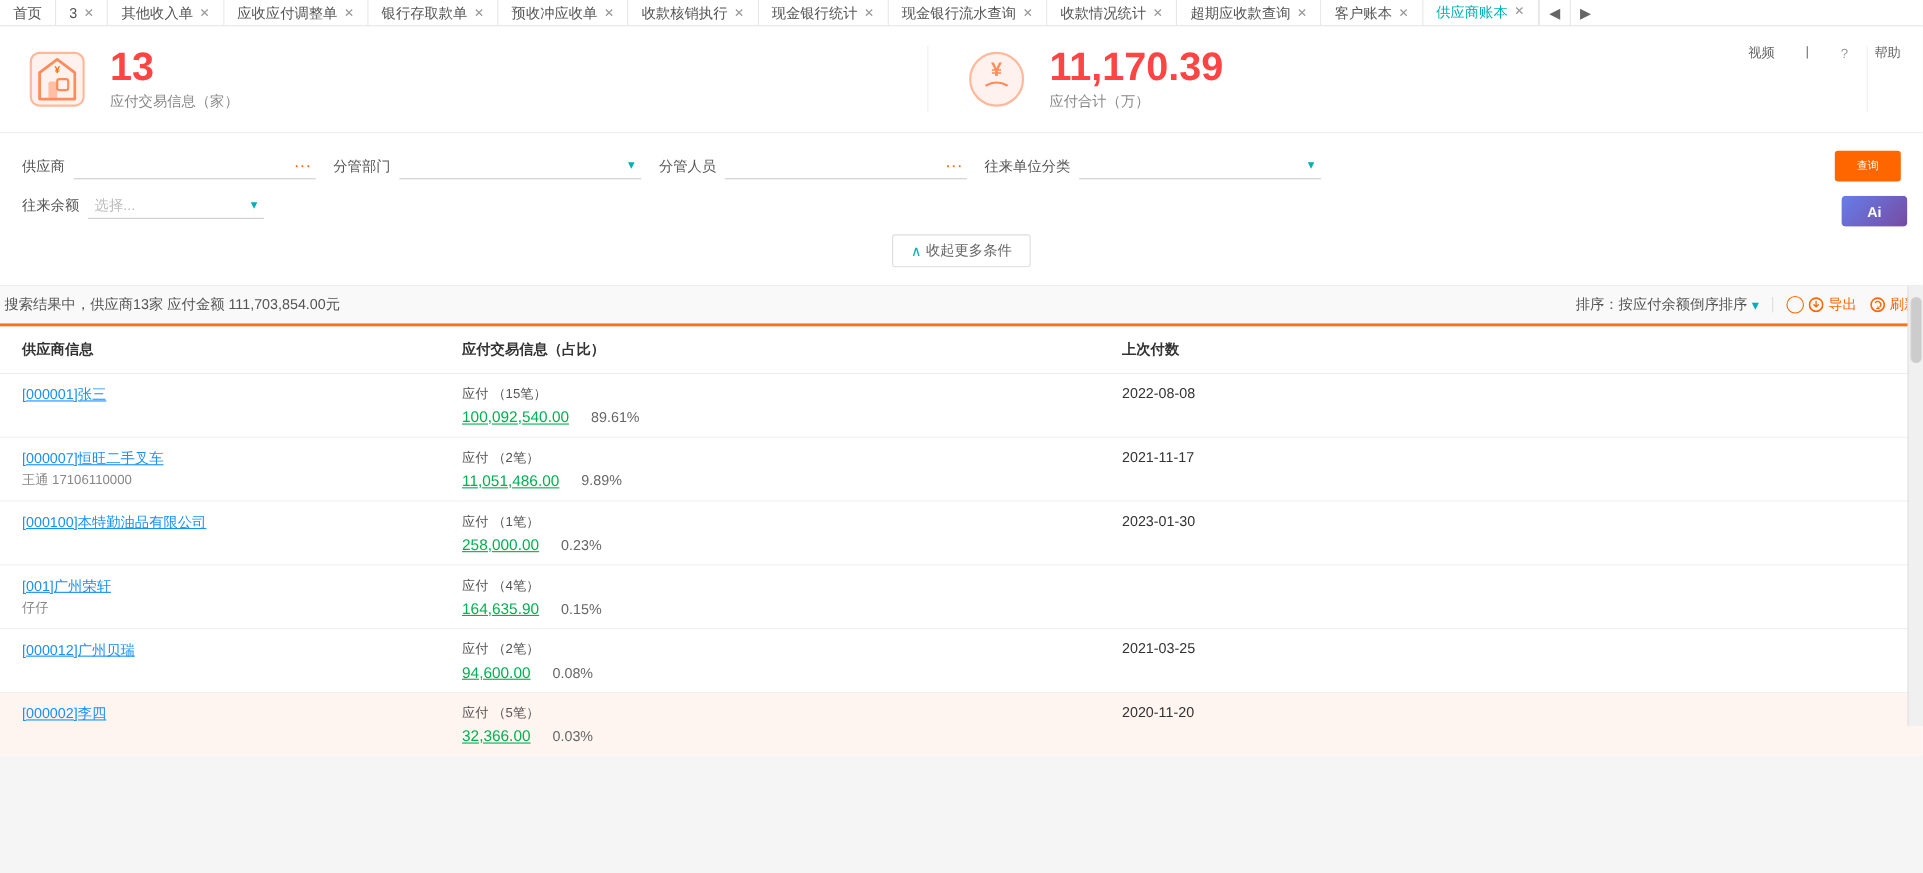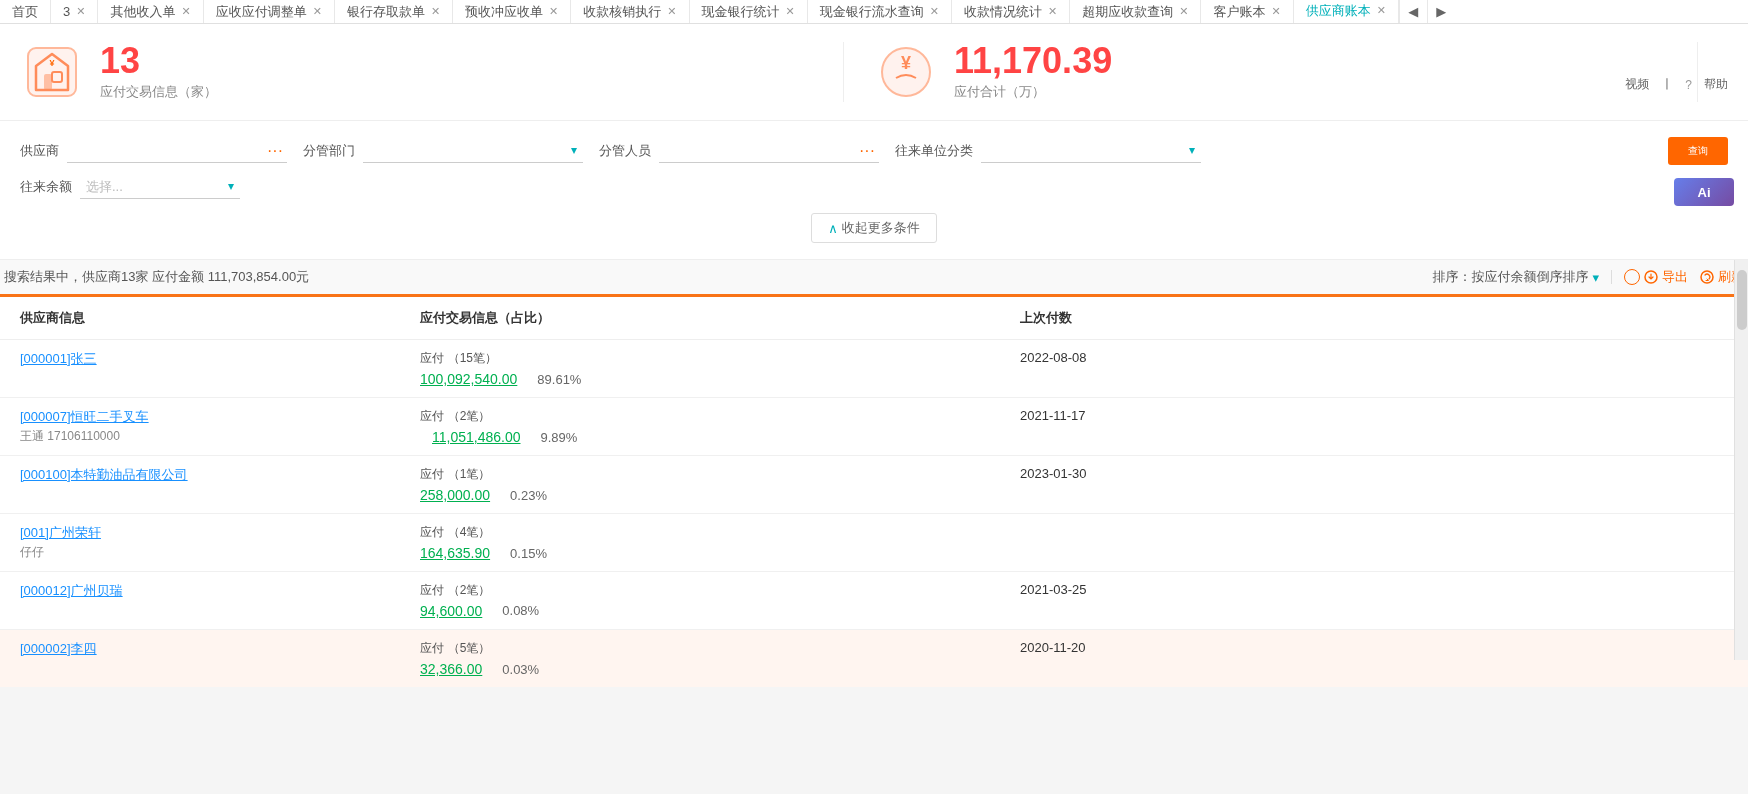--- a/index.html
+++ b/index.html
@@ -23,21 +23,21 @@
     .stats-bar {
       display: flex; align-items: center; background: #fff; padding: 16px 20px;
       border-bottom: 1px solid #eee; position: relative;
     }
     .stat-item { display: flex; align-items: center; flex: 1; }
     .stat-icon { width: 64px; height: 64px; display: flex; align-items: center; justify-content: center; margin-right: 16px; }
     .stat-icon svg { width: 56px; height: 56px; }
     .stat-info .big-number { font-size: 36px; font-weight: bold; color: #ff4444; line-height: 1; }
     .stat-info .label { font-size: 13px; color: #888; margin-top: 4px; }
     .stat-divider { width: 1px; background: #eee; height: 60px; margin: 0 30px; }
-    .top-right-links { position: absolute; right: 20px; top: 16px; font-size: 12px; color: #666; display: flex; align-items: center; gap: 12px; margin-top: 36px; }
+    .top-right-links { position: absolute; right: 20px; top: 16px; font-size: 12px; color: #666; display: flex; align-items: center; gap: 24px; }
     .top-right-links span { color: #666; cursor: pointer; }
 
     
     .filter-area {
       background: #fff; padding: 16px 20px 8px; border-bottom: 1px solid #eee;
     }
     .filter-row { display: flex; align-items: center; margin-bottom: 10px; gap: 16px; }
     .filter-item { display: flex; align-items: center; gap: 8px; }
     .filter-label { font-size: 13px; color: #555; white-space: nowrap; }
     .filter-input {
@@ -314,21 +314,21 @@
             <span class="percent">89.61%</span>
           </div>
         </td>
         <td class="col-lastpay">2022-08-08</td>
         <td></td>
       </tr>
       <tr>
         <td class="col-supplier"><a class="supplier-link">[000007]恒旺二手叉车</a><div class="supplier-sub">王通  17106110000</div></td>
         <td class="col-transaction">
           <div><span class="amount-label">应付</span> <span class="amount-label">（2笔）</span></div>
-          <div style="display: flex; align-items: center; margin-top: 4px; margin-left: 12px;">
+          <div style="display: flex; margin-top: 4px;">
             <span class="amount-green">11,051,486.00</span>
             <span class="percent">9.89%</span>
           </div>
         </td>
         <td class="col-lastpay">2021-11-17</td>
         <td></td>
       </tr>
       <tr>
         <td class="col-supplier"><a class="supplier-link">[000100]本特勤油品有限公司</a></td>
         <td class="col-transaction">
@@ -350,21 +350,21 @@
             <span class="percent">0.15%</span>
           </div>
         </td>
         <td class="col-lastpay"></td>
         <td></td>
       </tr>
       <tr>
         <td class="col-supplier"><a class="supplier-link">[000012]广州贝瑞</a></td>
         <td class="col-transaction">
           <div><span class="amount-label">应付</span> <span class="amount-label">（2笔）</span></div>
-          <div style="display: flex; align-items: flex-start; margin-top: 4px;">
+          <div style="display: flex; align-items: flex-end; margin-top: 4px;">
             <span class="amount-green">94,600.00</span>
             <span class="percent">0.08%</span>
           </div>
         </td>
         <td class="col-lastpay">2021-03-25</td>
         <td></td>
       </tr>
       <tr class="highlighted">
         <td class="col-supplier"><a class="supplier-link">[000002]李四</a></td>
         <td class="col-transaction">

